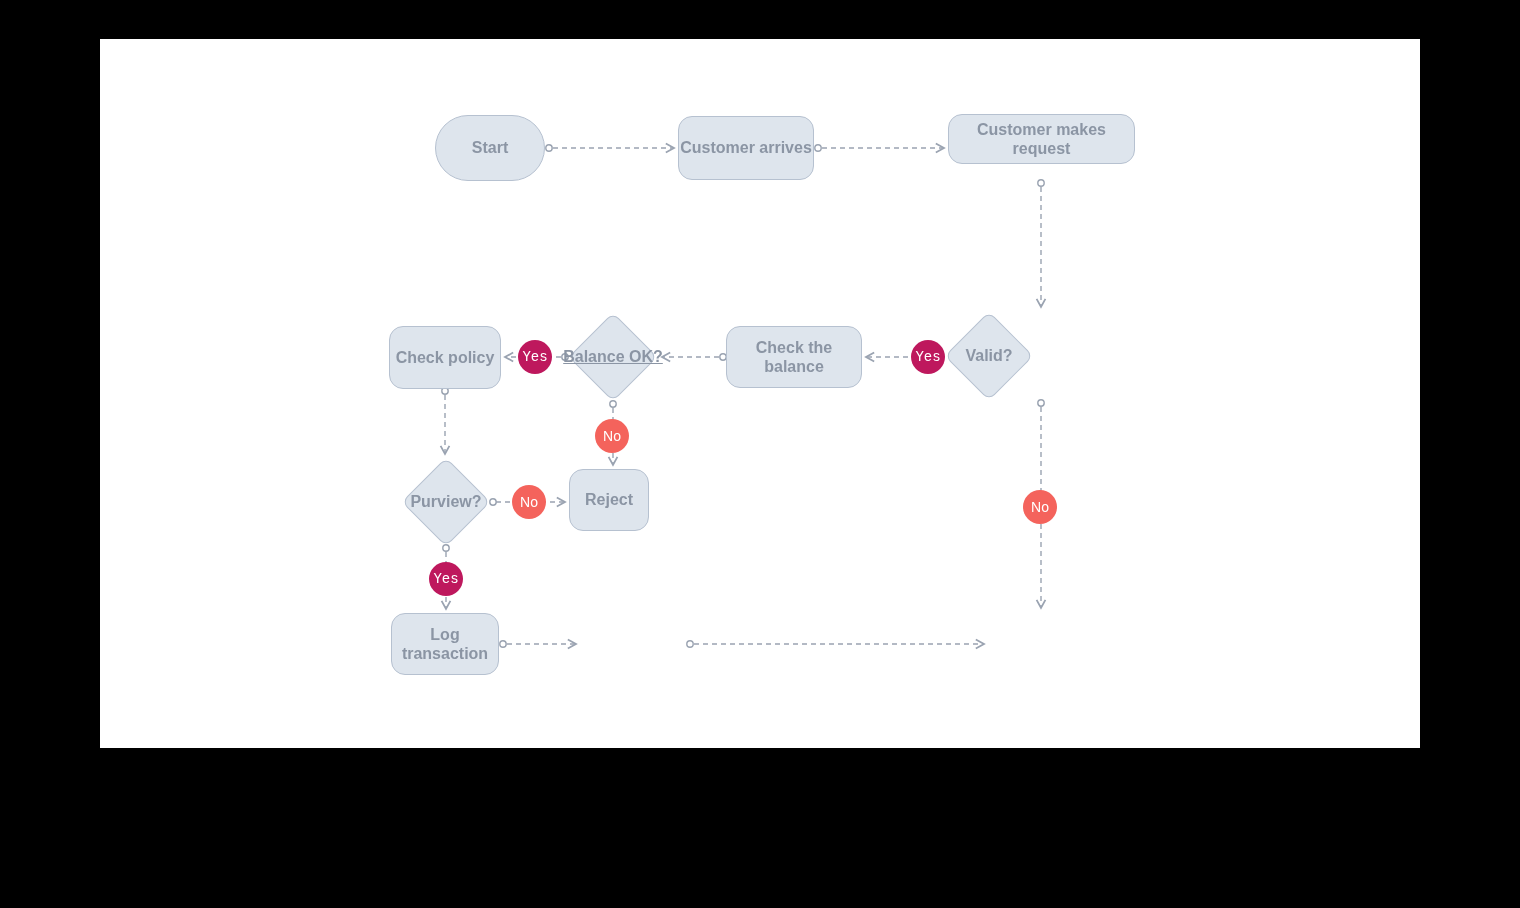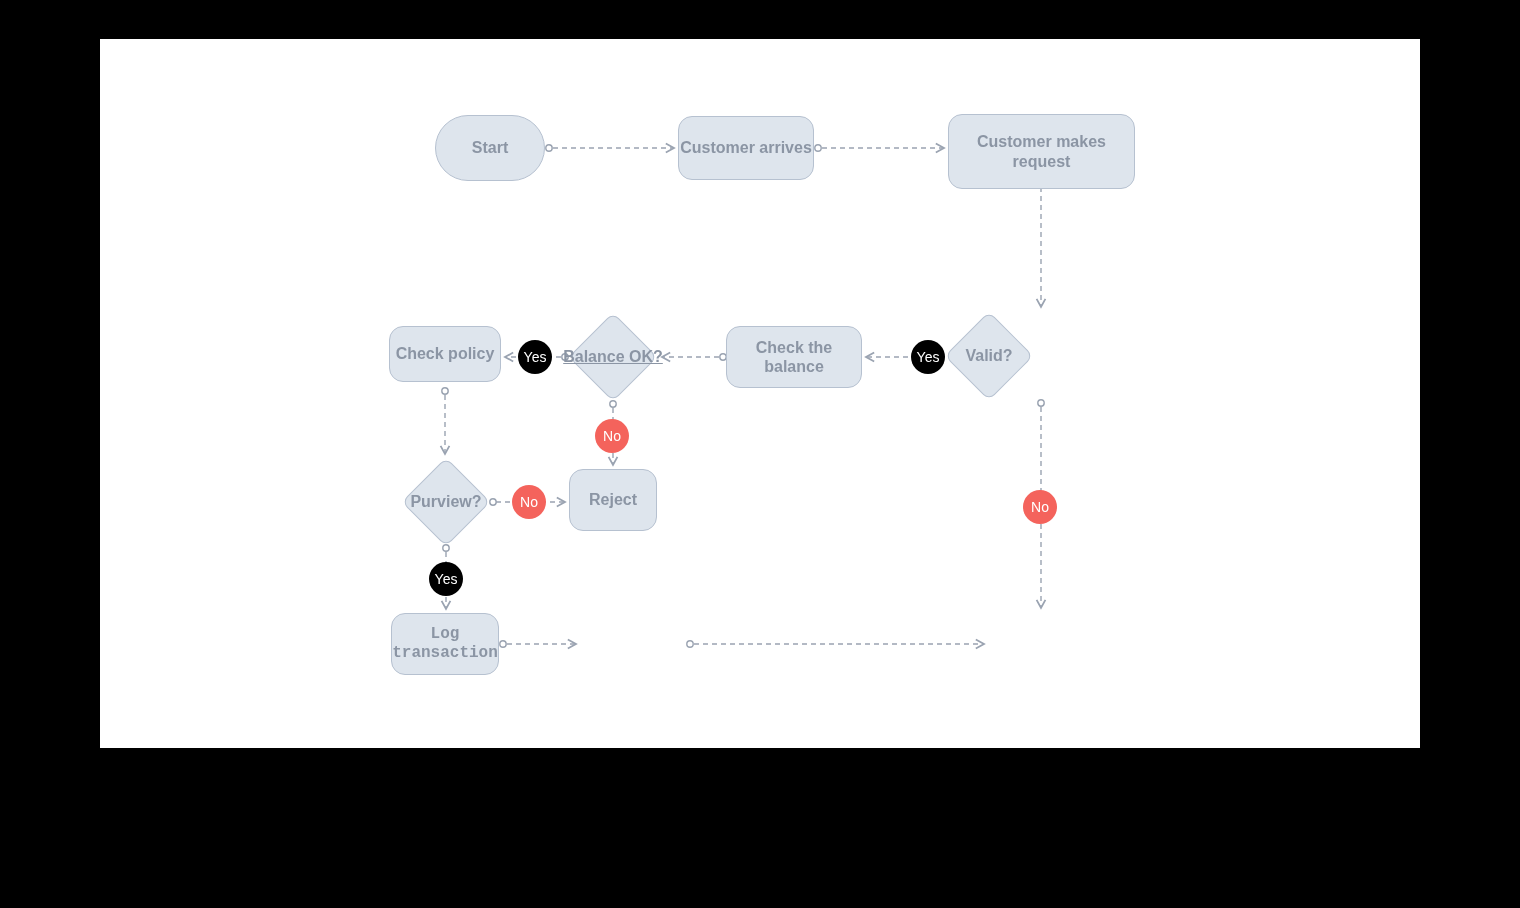--- a/index.html
+++ b/index.html
@@ -72,21 +72,21 @@
     position: absolute;
     width: 34px; height: 34px;
     border-radius: 50%;
     display: flex;
     align-items: center;
     justify-content: center;
     color: #ffffff;
     font-size: 14px;
     font-weight: normal;
   }
-  .yes { background: #000000; }
+  .yes { background: #be185d; font-family: Liberation Mono, monospace; }
   .no  { background: #f4635c; }
 </style>
 </head>
 <body>
 
 <div class="canvas">
 
   <svg class="edges-layer" width="1320" height="709" viewBox="0 0 1320 709" xmlns="http://www.w3.org/2000/svg">
     <defs>
       <marker id="arrow" viewBox="0 0 10 10" refX="8" refY="5" markerWidth="9" markerHeight="9" orient="auto">
@@ -150,25 +150,25 @@
   </svg>
 
   <div class="node terminator" style="left:335px; top:76px; width:110px; height:66px;">
     <span>Start</span>
   </div>
 
   <div class="node process" style="left:578px; top:77px; width:136px; height:64px;">
     <span>Customer arrives</span>
   </div>
 
-  <div class="node process" style="left:848px; top:75px; width:187px; height:75px;">
+  <div class="node process" style="left:848px; top:75px; width:187px; height:50px;">
     <span>Customer makes request</span>
   </div>
 
-  <div class="node process" style="left:289px; top:287px; width:112px; height:56px;">
+  <div class="node process" style="left:289px; top:287px; width:112px; height:63px;">
     <span>Check policy</span>
   </div>
 
   <div class="node diamond" style="left:468px; top:273px;text-decoration:underline;">
     <div class="diamond-shape"></div>
     <span class="diamond-label">Balance OK?</span>
   </div>
 
   <div class="node process" style="left:626px; top:287px; width:136px; height:62px;">
     <span>Check the balance</span>
@@ -177,25 +177,25 @@
   <div class="node diamond" style="left:844px; top:272px;">
     <div class="diamond-shape"></div>
     <span class="diamond-label">Valid?</span>
   </div>
 
   <div class="node diamond" style="left:301px; top:418px;">
     <div class="diamond-shape"></div>
     <span class="diamond-label">Purview?</span>
   </div>
 
-  <div class="node process" style="left:469px; top:430px; width:88px; height:62px;">
+  <div class="node process" style="left:469px; top:430px; width:80px; height:62px;">
     <span>Reject</span>
   </div>
 
-  <div class="node process" style="left:291px; top:574px; width:108px; height:62px;font-family:Liberation Mono, monospace;">
+  <div class="node process" style="left:291px; top:574px; width:108px; height:62px;">
     <span>Log transaction</span>
   </div>
 
 
 
   <div class="edge-label yes" style="left:418px; top:301px;">
     <span>Yes</span>
   </div>
   <div class="edge-label yes" style="left:811px; top:301px;">
     <span>Yes</span>

